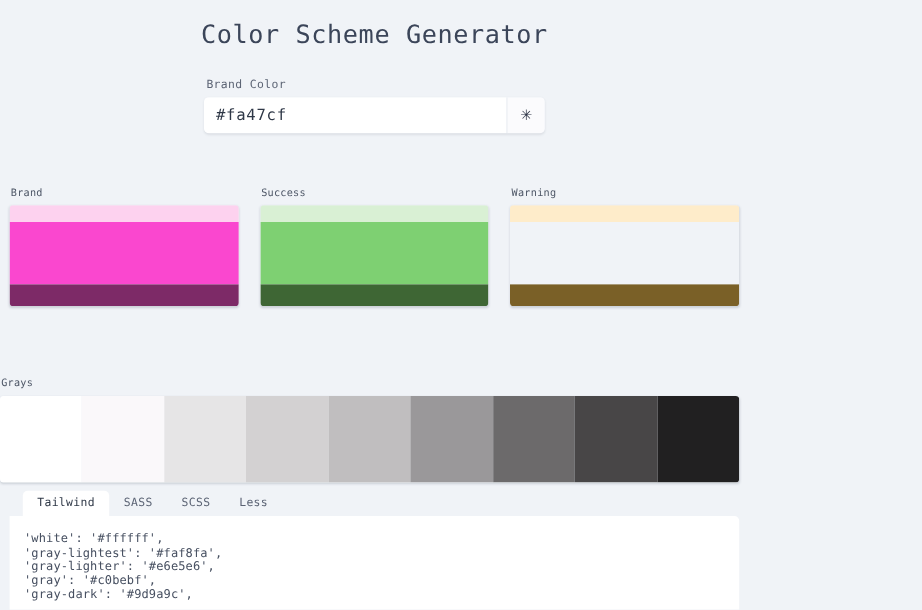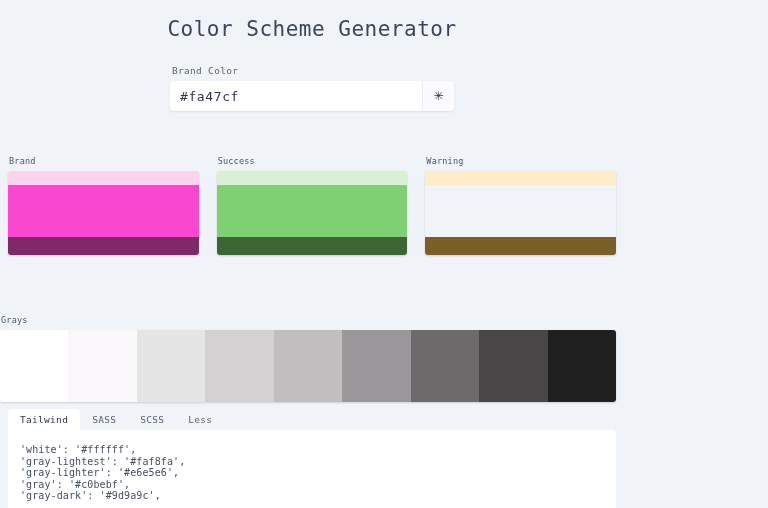--- a/index.html
+++ b/index.html
@@ -143,20 +143,21 @@
     position: absolute;
     top: 408px;
     left: 8px;
     right: 8px;
     bottom: 0;
   }
   .tabs {
     display: flex;
     align-items: flex-end;
     height: 22px;
+    margin-left: 11px;
   }
   .tab {
     font-size: 9.5px;
     letter-spacing: 0.3px;
     color: #5a6273;
     padding: 5px 12px 5px 12px;
     cursor: pointer;
     border-radius: 4px 4px 0 0;
     background: transparent;
     white-space: nowrap;

